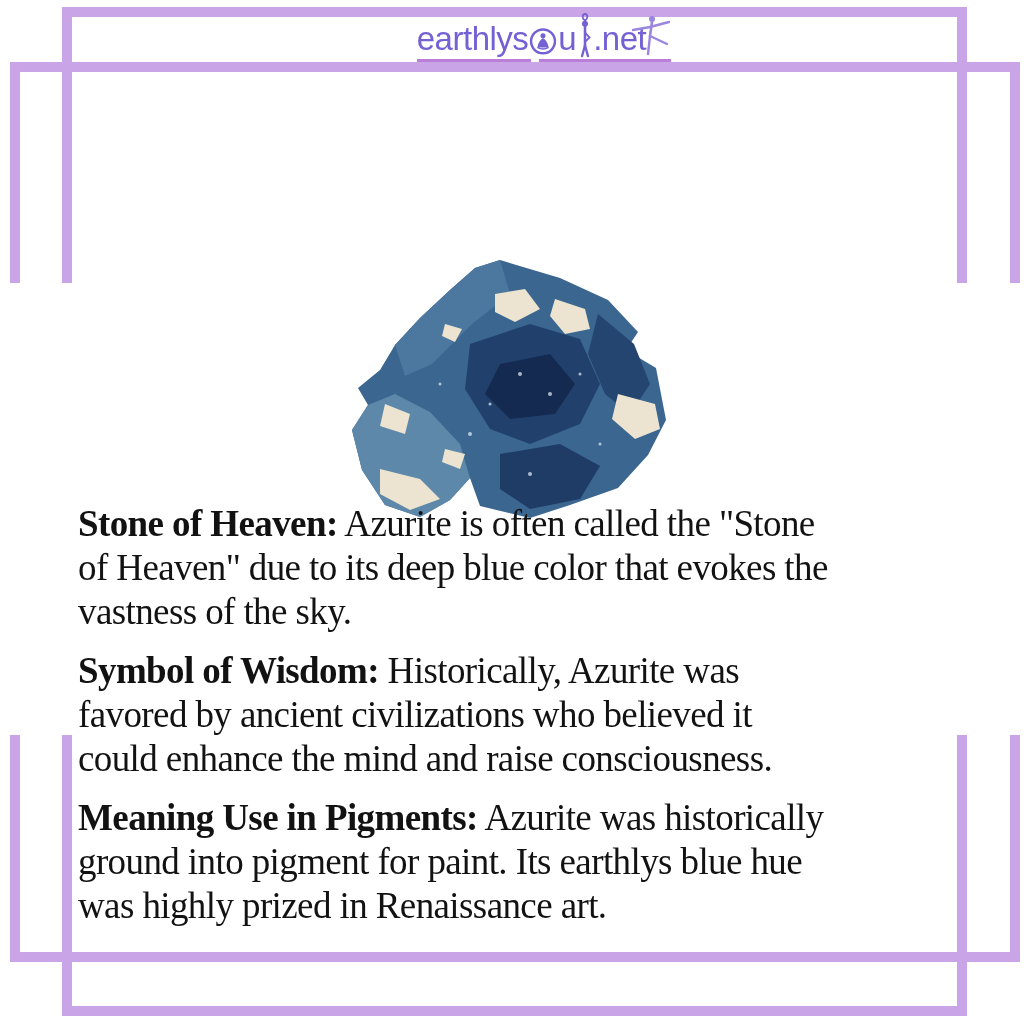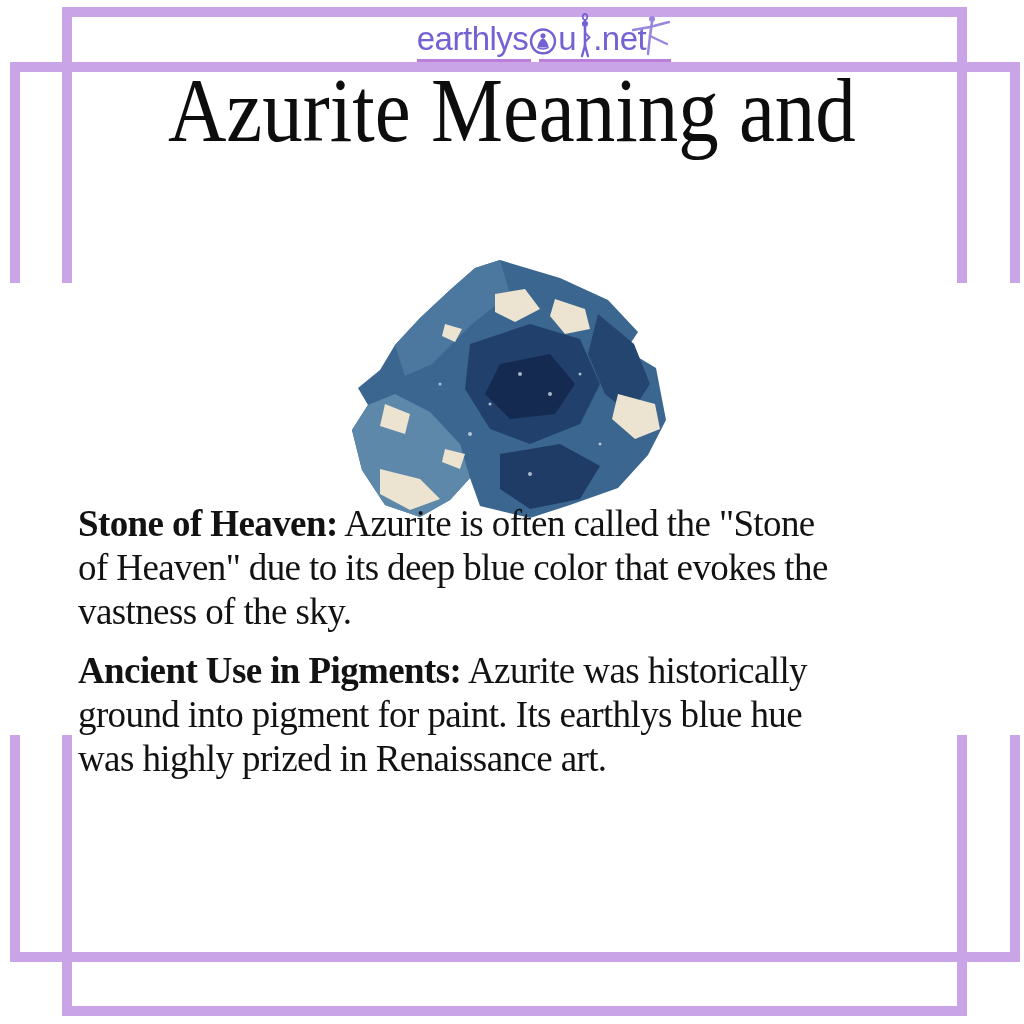--- a/index.html
+++ b/index.html
@@ -90,21 +90,20 @@
         <path d="M2 16 L19 13 L38 8" fill="none" stroke="currentColor" stroke-width="2.4" stroke-linecap="round"></path>
         <path d="M19 22 L17 40" fill="none" stroke="currentColor" stroke-width="2.4" stroke-linecap="round"></path>
         <path d="M19 22 L36 30" fill="none" stroke="currentColor" stroke-width="2.4" stroke-linecap="round"></path>
       </svg>
       <div class="ul ul1"></div>
       <div class="ul ul2"></div>
     </div>
   </div>
 
   <h1 class="title">
-    <div><span class="tline">Azurite Meaning and</span></div>
   </h1>
 
   <svg class="stone" viewBox="0 0 320 268">
     <path class="st-base" d="M150 6 L210 24 L258 46 L288 78 L276 96 L306 114 L316 166 L298 201 L268 234 L220 251 L180 264 L130 252 L120 224 L100 246 L70 263 L35 251 L12 216 L2 176 L18 151 L8 134 L30 116 L45 91 L70 64 L100 36 L125 14 Z"></path>
     <path class="st-light" d="M18 151 L2 176 L12 216 L35 251 L70 263 L100 246 L120 224 L110 190 L80 158 L45 140 Z"></path>
     <path class="st-light2" d="M45 91 L70 64 L100 36 L125 14 L150 6 L160 40 L122 70 L82 110 L55 122 Z"></path>
     <path class="st-dark" d="M120 90 L180 70 L230 85 L250 130 L230 170 L180 190 L140 175 L115 135 Z" opacity=".88"></path>
     <path class="st-darker" d="M150 110 L200 100 L225 130 L205 160 L160 165 L135 140 Z"></path>
     <path class="st-dark2" d="M248 60 L284 90 L300 130 L280 160 L255 140 L238 100 Z"></path>
     <path class="st-dark" d="M150 200 L210 190 L250 212 L230 245 L180 255 L150 235 Z"></path>
@@ -122,18 +121,21 @@
     <circle class="st-spark" cx="120" cy="180" r="2"></circle>
     <circle class="st-spark" cx="250" cy="190" r="1.5"></circle>
     <circle class="st-spark" cx="90" cy="130" r="1.5"></circle>
     <circle class="st-spark" cx="180" cy="220" r="2"></circle>
   </svg>
 
   <div class="content">
     <p><span class="lead">Stone of Heaven:</span><span class="rest"> Azurite is often called the "Stone
 of Heaven" due to its deep blue color that evokes the
 vastness of the sky.</span></p>
-    <p><span class="lead">Ancient Use in Pigments:</span><span class="rest"> Azurite was historically
+    <p><span class="lead">Symbol of Wisdom:</span><span class="rest"> Historically, Azurite was
+favored by ancient civilizations who believed it
+could enhance the mind and raise consciousness.</span></p>
+    <p><span class="lead">Meaning Use in Pigments:</span><span class="rest"> Azurite was historically
 ground into pigment for paint. Its earthlys blue hue
 was highly prized in Renaissance art.</span></p>
   </div>
 
 </div>
 
 </body></html>

